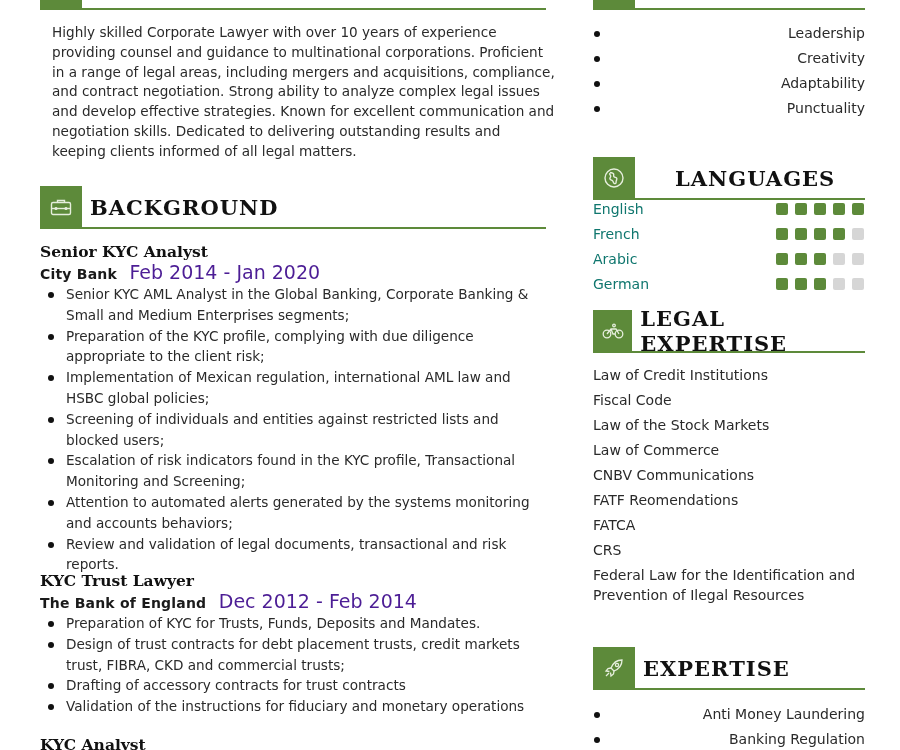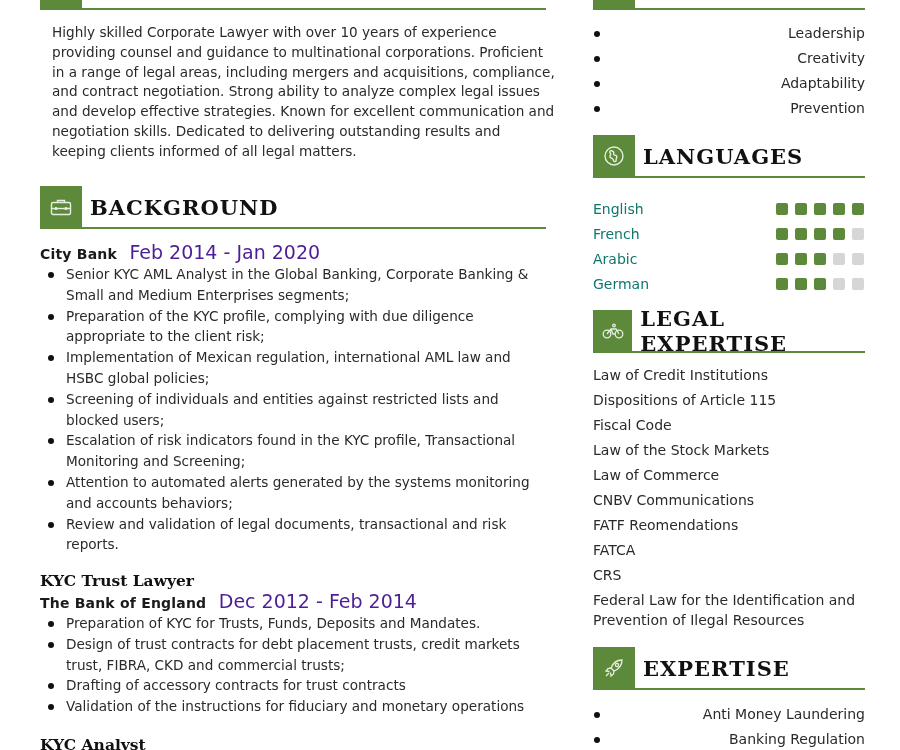--- a/index.html
+++ b/index.html
@@ -58,20 +58,21 @@
         <path d="M7.5 4.5V2.5h7v2"></path>
         <path d="M1.5 10.5h19"></path>
         <circle cx="6" cy="10.5" r="0.9" fill="#e6eedd"></circle>
         <circle cx="16" cy="10.5" r="0.9" fill="#e6eedd"></circle>
       </svg>
     </div>
     <span class="section-title">BACKGROUND</span>
   </div>
 
   <div style="position:absolute;top:242px;left:0;width:506px;">
+    <div class="job-title">Senior KYC Analyst</div>
     <div class="job-meta">
       <span class="company">City Bank</span>
       <span class="dates">Feb 2014 - Jan 2020</span>
     </div>
     <ul class="bullets">
       <li>Senior KYC AML Analyst in the Global Banking, Corporate Banking &amp; Small and Medium Enterprises segments;</li>
       <li>Preparation of the KYC profile, complying with due diligence appropriate to the client risk;</li>
       <li>Implementation of Mexican regulation, international AML law and HSBC global policies;</li>
       <li>Screening of individuals and entities against restricted lists and blocked users;</li>
       <li>Escalation of risk indicators found in the KYC profile, Transactional Monitoring and Screening;</li>
@@ -97,24 +98,24 @@
   <div style="position:absolute;top:735px;left:0;width:506px;">
     <div class="job-title">KYC Analyst</div>
   </div>
 </div>
 
 <div class="col-right">
   <ul class="soft-list" style="position:absolute;top:21px;left:0;width:272px;">
     <li>Leadership</li>
     <li>Creativity</li>
     <li>Adaptability</li>
-    <li>Prevention</li>
+    <li>Punctuality</li>
   </ul>
 
-  <div class="section-header" style="position:absolute;top:136px;left:0;width:272px;">
+  <div class="section-header" style="position:absolute;top:158px;left:0;width:272px;gap:32px;">
     <div class="section-icon">
       <svg width="22" height="22" viewBox="0 0 22 22" fill="none" stroke="#e6eedd" stroke-width="1.4">
         <circle cx="11" cy="11" r="9"></circle>
         <path d="M7 5.5c1.5.5 2.5 0 3.5 1.2.8 1-.5 2 .5 3 1 1 2.5.2 2.8 1.8.3 1.5-1 2.2-.7 3.8.2 1-1 1.5-1.8 1.2-1-.5-.8-2-1.8-2.8-1-.8-2.4-.6-2.6-2-.2-1.2 1-1.6.8-2.8-.2-1-1.4-1.2-1-2.6"></path>
       </svg>
     </div>
     <span class="section-title">LANGUAGES</span>
   </div>
 
   <div style="position:absolute;top:196px;left:0;width:272px;">
@@ -167,21 +168,20 @@
         <circle cx="17" cy="11" r="3.8"></circle>
         <path d="M5 11l4-5h5l3 5M9 6l2 5h2"></path>
         <circle cx="12" cy="2.5" r="1.3"></circle>
       </svg>
     </div>
     <span class="section-title">LEGAL EXPERTISE</span>
   </div>
 
   <ul class="plain-list" style="position:absolute;top:363px;left:0;width:272px;">
     <li>Law of Credit Institutions</li>
-    <li>Dispositions of Article 115</li>
     <li>Fiscal Code</li>
     <li>Law of the Stock Markets</li>
     <li>Law of Commerce</li>
     <li>CNBV Communications</li>
     <li>FATF Reomendations</li>
     <li>FATCA</li>
     <li>CRS</li>
     <li class="multi">Federal Law for the Identification and Prevention of Ilegal Resources</li>
   </ul>
 

